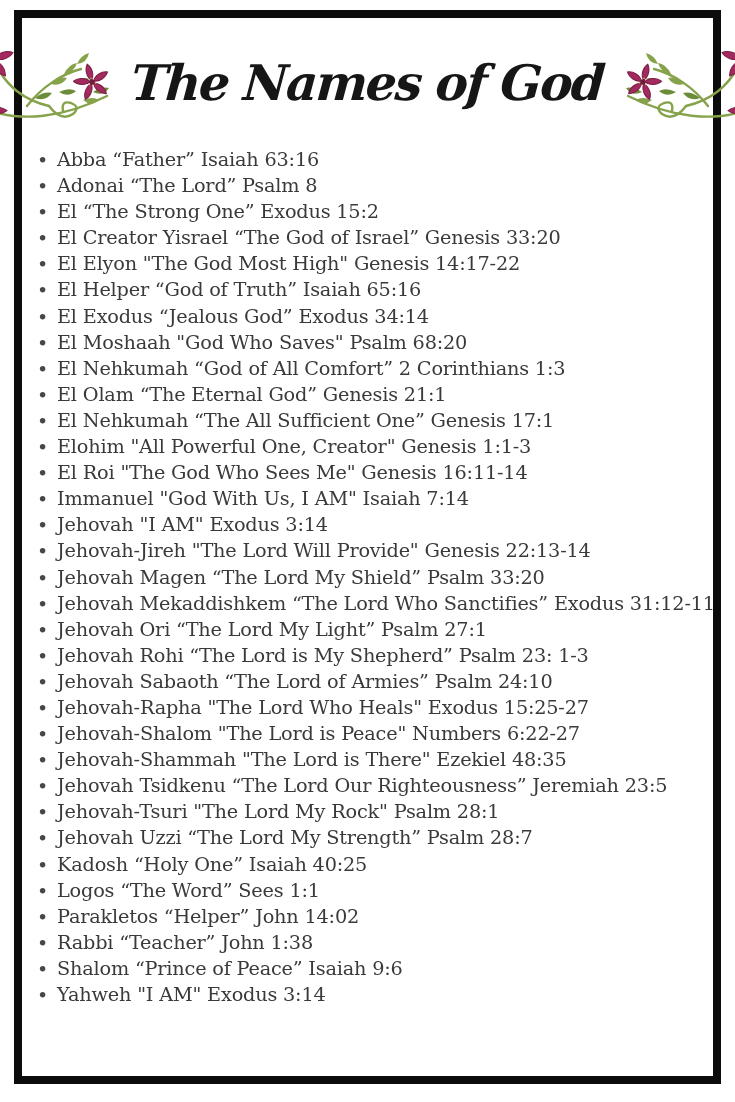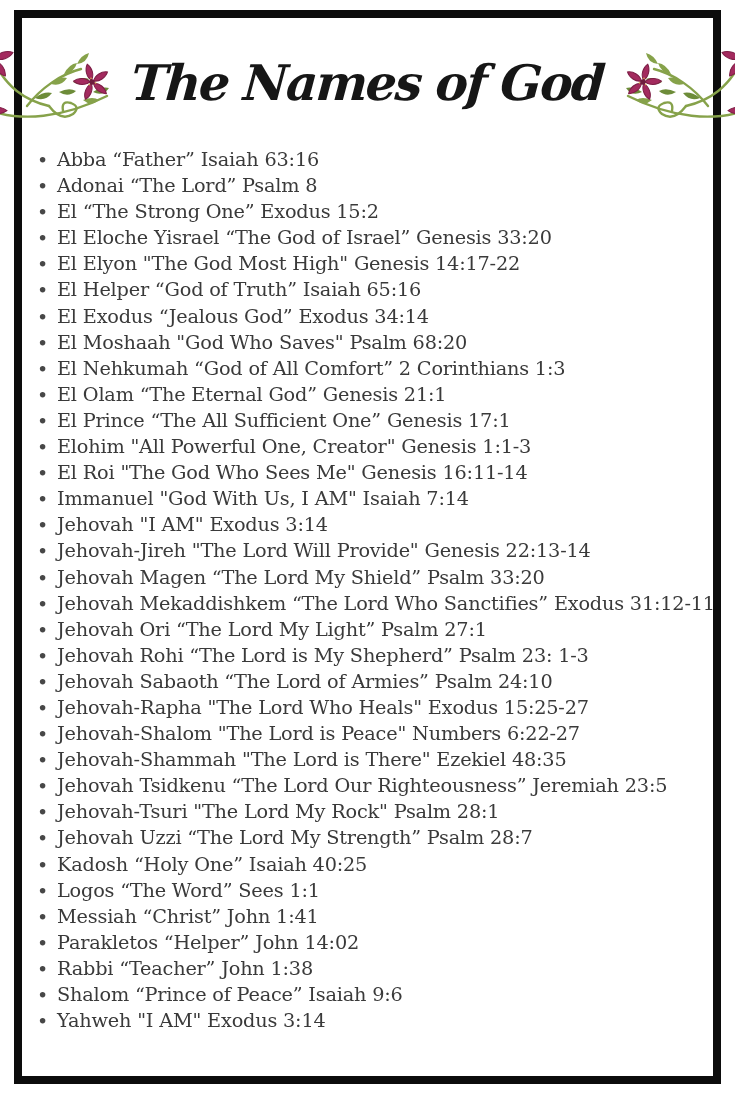--- a/index.html
+++ b/index.html
@@ -207,35 +207,35 @@
     </div>
 
     <ul class="names">
 
         <li><span>Abba “Father” Isaiah 63:16</span></li>
 
         <li><span>Adonai “The Lord” Psalm 8</span></li>
 
         <li><span>El “The Strong One” Exodus 15:2</span></li>
 
-        <li><span>El Eloche Yisrael “The God of Israel” Genesis 33:20</span></li>
+        <li><span>El Creator Yisrael “The God of Israel” Genesis 33:20</span></li>
 
         <li><span>El Elyon "The God Most High" Genesis 14:17-22</span></li>
 
         <li><span>El Helper “God of Truth” Isaiah 65:16</span></li>
 
         <li><span>El Exodus “Jealous God” Exodus 34:14</span></li>
 
         <li><span>El Moshaah "God Who Saves" Psalm 68:20</span></li>
 
         <li><span>El Nehkumah “God of All Comfort” 2 Corinthians 1:3</span></li>
 
         <li><span>El Olam “The Eternal God” Genesis 21:1</span></li>
 
-        <li><span>El Prince “The All Sufficient One” Genesis 17:1</span></li>
+        <li><span>El Nehkumah “The All Sufficient One” Genesis 17:1</span></li>
 
         <li><span>Elohim "All Powerful One, Creator" Genesis 1:1-3</span></li>
 
         <li><span>El Roi "The God Who Sees Me" Genesis 16:11-14</span></li>
 
         <li><span>Immanuel "God With Us, I AM" Isaiah 7:14</span></li>
 
         <li><span>Jehovah "I AM" Exodus 3:14</span></li>
 
         <li><span>Jehovah-Jireh "The Lord Will Provide" Genesis 22:13-14</span></li>
@@ -260,21 +260,20 @@
         <li><span>Jehovah Tsidkenu “The Lord Our Righteousness” Jeremiah 23:5</span></li>
 
         <li><span>Jehovah-Tsuri "The Lord My Rock" Psalm 28:1</span></li>
 
         <li><span>Jehovah Uzzi “The Lord My Strength” Psalm 28:7</span></li>
 
         <li><span>Kadosh “Holy One” Isaiah 40:25</span></li>
 
         <li><span>Logos “The Word” Sees 1:1</span></li>
 
-        <li><span>Messiah “Christ” John 1:41</span></li>
 
         <li><span>Parakletos “Helper” John 14:02</span></li>
 
         <li><span>Rabbi “Teacher” John 1:38</span></li>
 
         <li><span>Shalom “Prince of Peace” Isaiah 9:6</span></li>
 
         <li><span>Yahweh "I AM"  Exodus 3:14</span></li>
       </ul>
 

